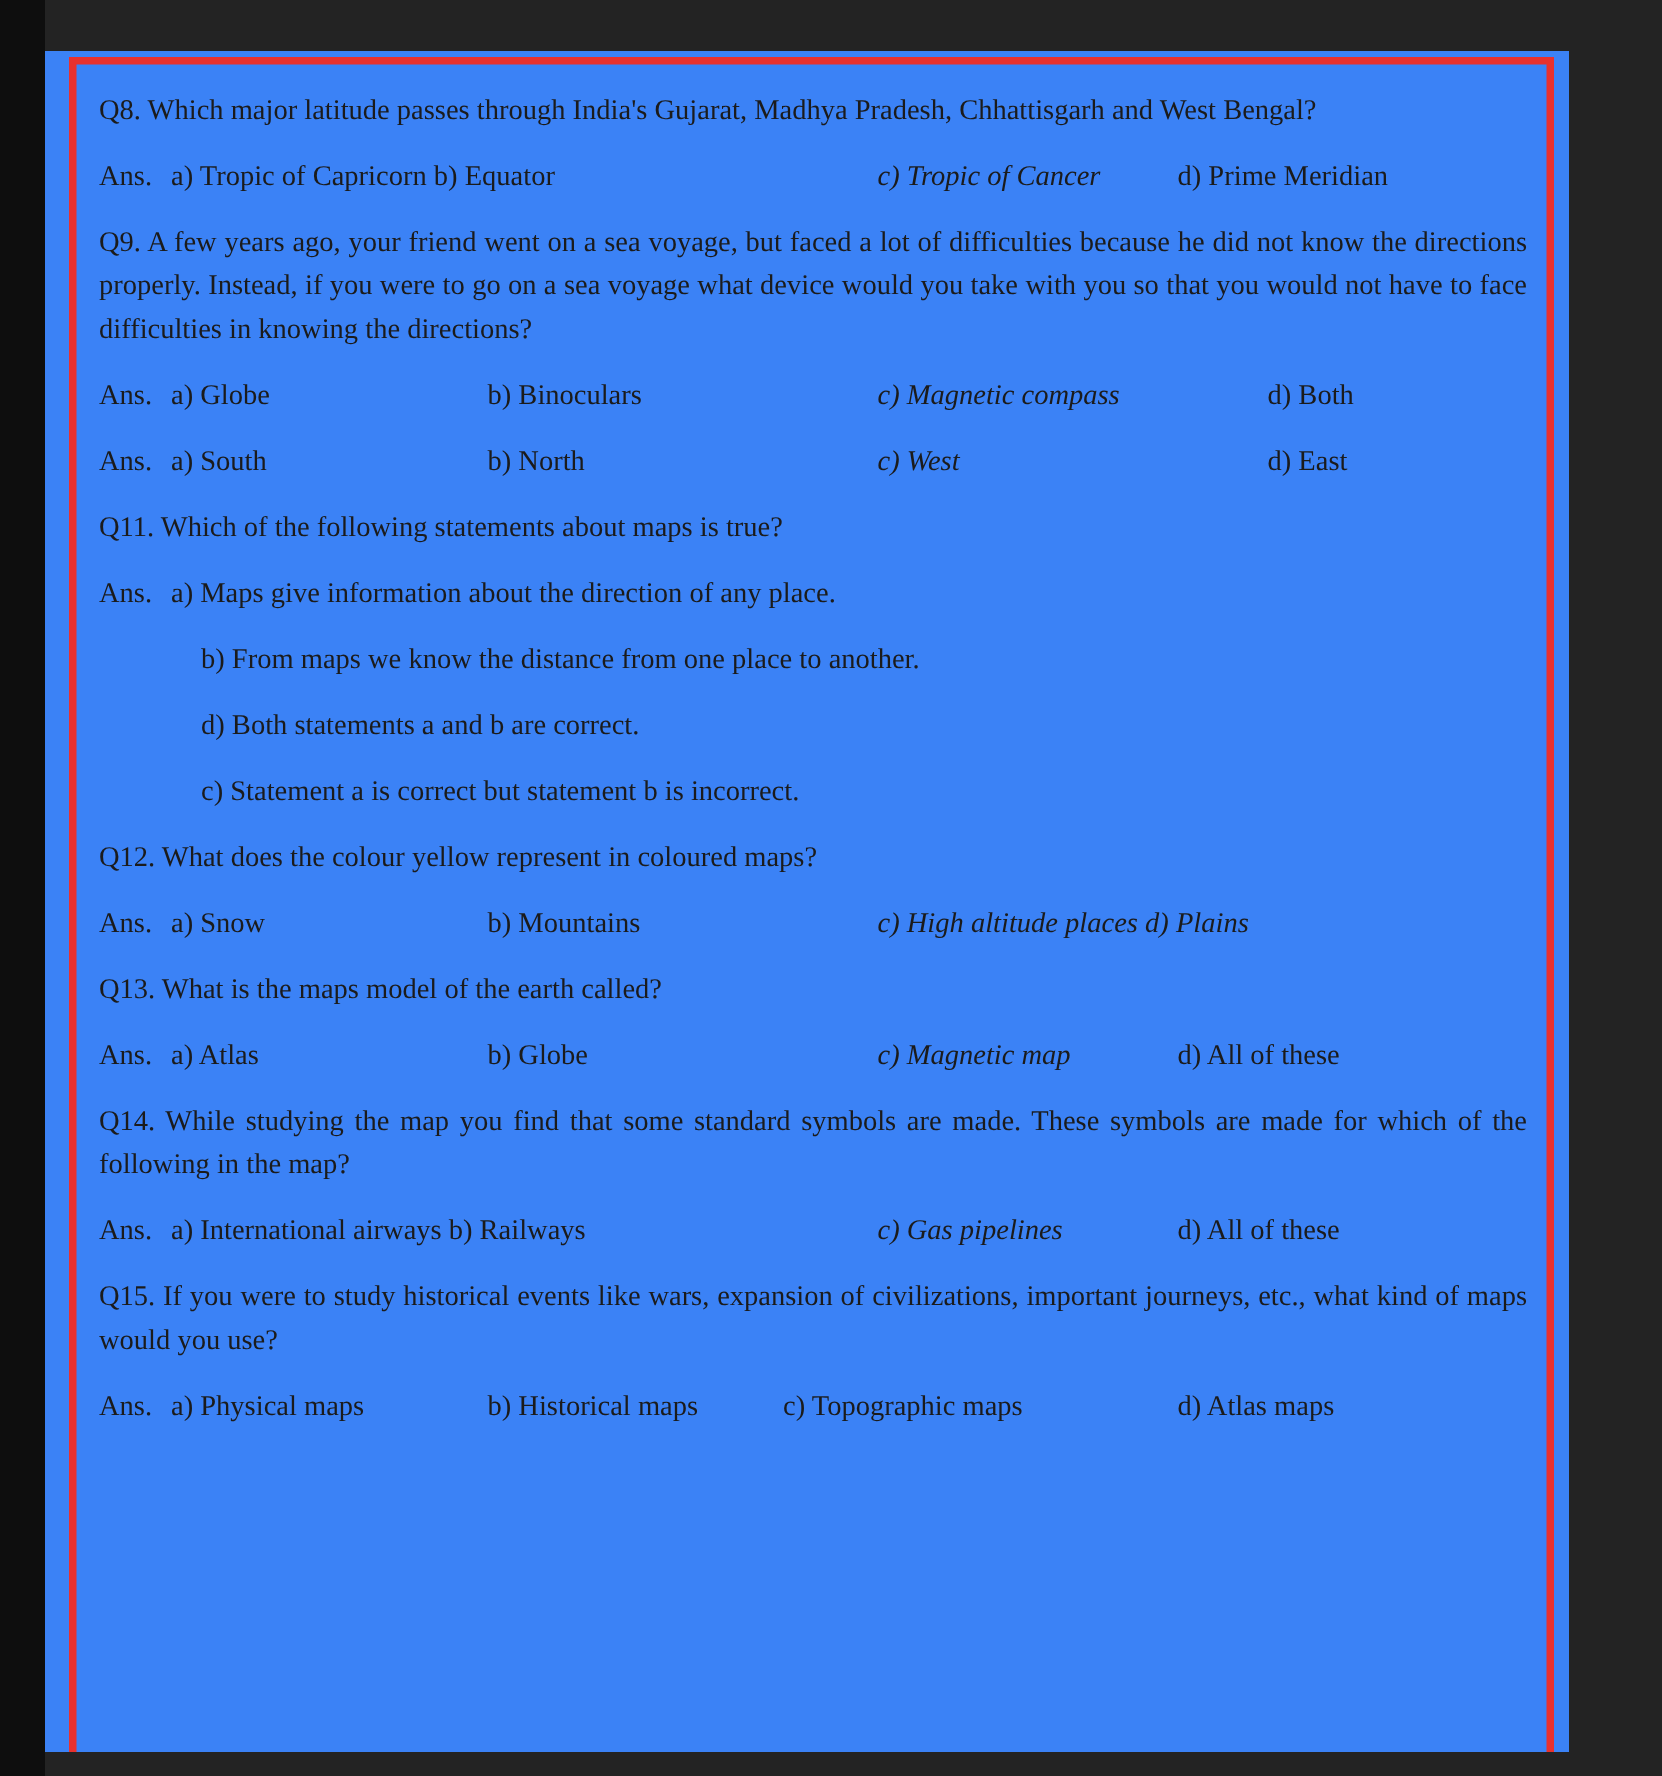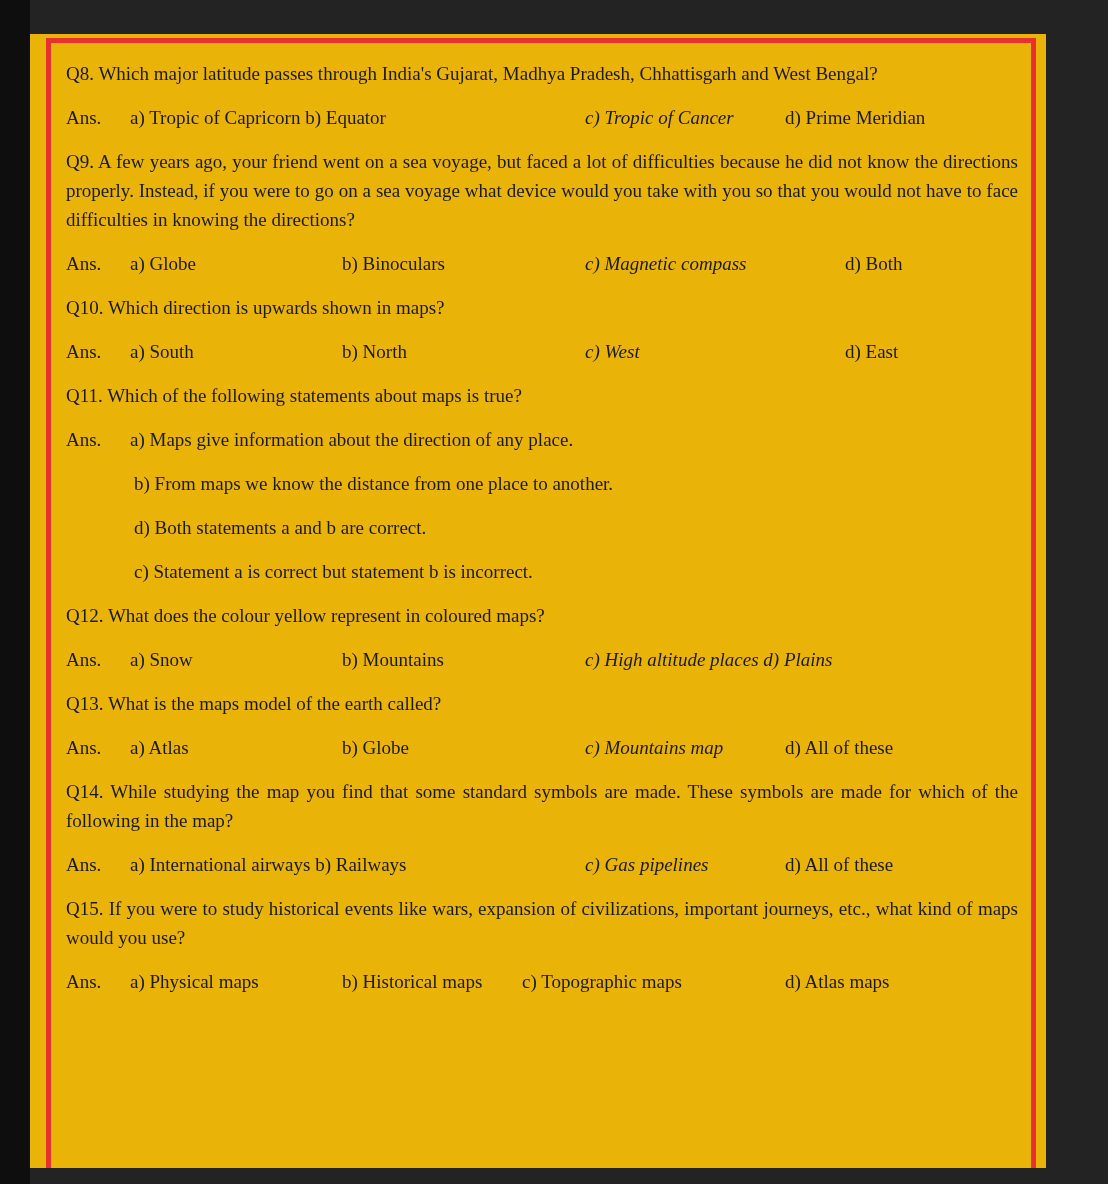--- a/index.html
+++ b/index.html
@@ -9,21 +9,21 @@
     position:relative;
     overflow:hidden;
     font-family:"Liberation Serif","DejaVu Serif",serif;
   }
   .left-bar{
     position:absolute;left:0;top:0;width:30px;height:1184px;
     background:#0e0e0e;
   }
   .page{
     position:absolute;left:30px;top:34px;width:1016px;height:1134px;
-    background:#eab308;
+    background:#3b82f6;
     overflow:hidden;
   }
   .red-frame{
     position:absolute;left:16px;top:4px;right:10px;bottom:-12px;
     border:5px solid #e8312e;
     pointer-events:none;
   }
   .content{
     position:absolute;left:36px;top:10px;width:952px;
     color:#1b1b1b;
@@ -36,22 +36,22 @@
   }
   .ans-row{
     position:relative;
     height:29px;
     margin:15px 0;
   }
   .ans-row span{
     position:absolute;top:0;white-space:nowrap;
   }
   .ol{left:0;}       
-  .oa{left:64px;}    
-  .ob{left:259px;margin-left:17px;}   
+  .oa{left:48px;}    
+  .ob{left:259px;}   
   .oc{left:519px;font-style:italic;}   
   .oc2{left:456px;}  
   .od{left:779px;}   
   .od2{left:719px;}  
   .oi{left:68px;}    
 </style>
 </head>
 <body>
 
 <div class="left-bar"></div>
@@ -76,21 +76,20 @@
       <div class="ans-row">
         <span class="ol">Ans.</span>
         <span class="oa">a) Globe</span>
         <span class="ob">b) Binoculars</span>
         <span class="oc">c) Magnetic compass</span>
         <span class="od">d) Both</span>
       </div>
     </div>
 
     <div>
-      <p class="q-text">Q10. Which direction is upwards shown in maps?</p>
       <div class="ans-row">
         <span class="ol">Ans.</span>
         <span class="oa">a) South</span>
         <span class="ob">b) North</span>
         <span class="oc">c) West</span>
         <span class="od">d) East</span>
       </div>
     </div>
 
     <div>
@@ -119,21 +118,21 @@
         <span class="oc">c) High altitude places d) Plains</span>
       </div>
     </div>
 
     <div>
       <p class="q-text">Q13. What is the maps model of the earth called?</p>
       <div class="ans-row">
         <span class="ol">Ans.</span>
         <span class="oa">a) Atlas</span>
         <span class="ob">b) Globe</span>
-        <span class="oc">c) Mountains map</span>
+        <span class="oc">c) Magnetic map</span>
         <span class="od2">d) All of these</span>
       </div>
     </div>
 
     <div>
       <p class="q-text">Q14. While studying the map you find that some standard symbols are made. These symbols are made for which of the following in the map?</p>
       <div class="ans-row">
         <span class="ol">Ans.</span>
         <span class="oa">a) International airways b) Railways</span>
         <span class="oc">c) Gas pipelines</span>

